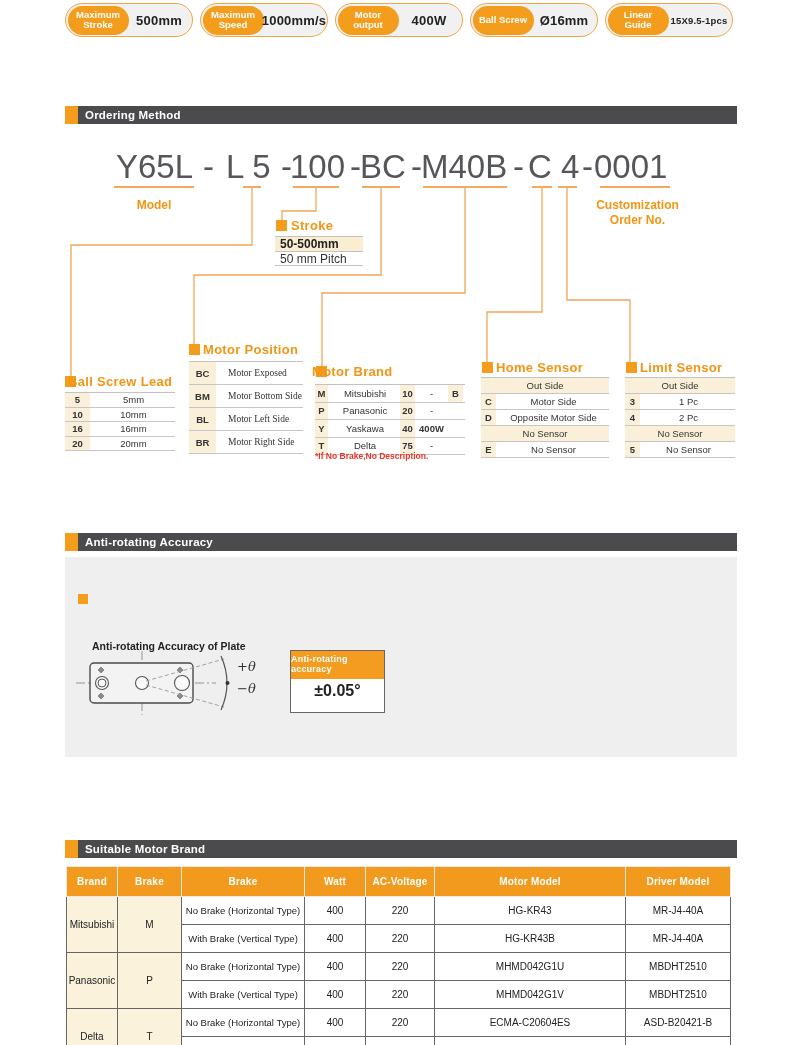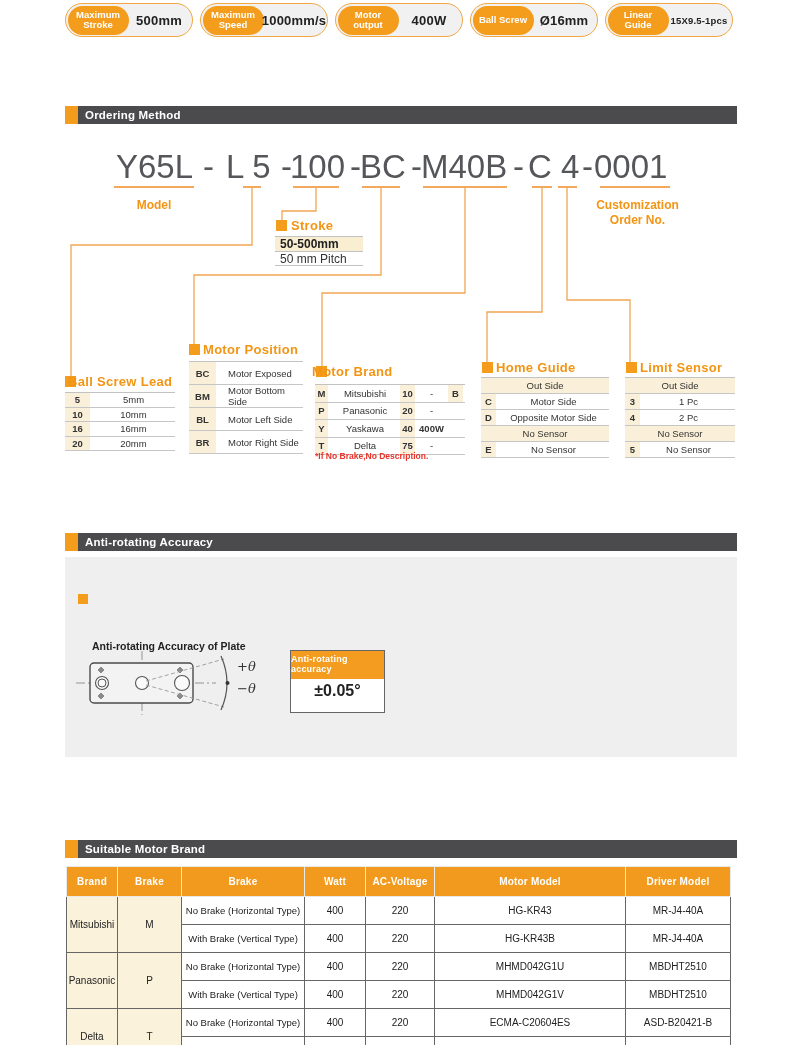--- a/index.html
+++ b/index.html
@@ -34,21 +34,21 @@
 
   
   .otitle-sq{position:absolute;width:11px;height:11px;background:#F49C1C;}
   .otitle{position:absolute;color:#F39514;font-size:13px;font-weight:bold;
           letter-spacing:.3px;white-space:nowrap;}
   .mt{position:absolute;border-top:1px solid #c2c2c2;font-size:9.5px;}
   .mt-row{display:flex;border-bottom:1px solid #c6c6c6;align-items:stretch;}
   .mt-key{background:#FAF0D9;font-weight:bold;color:#333;display:flex;
           align-items:center;justify-content:center;border-right:2px solid #fff;}
   .mt-val{display:flex;align-items:center;justify-content:center;color:#333;}
-  .mt-val.left{justify-content:flex-start;padding-left:10px;}
+  .mt-val.left{justify-content:flex-start;padding-left:10px;font-family:Liberation Serif, serif;}
   .mt-span{background:#FAF0D9;display:flex;align-items:center;justify-content:center;
            color:#333;}
 
   .note-red{position:absolute;color:#E8342A;font-size:8.5px;font-weight:bold;}
 
   
   .stroke-row{box-sizing:border-box;display:flex;align-items:center;
               padding-left:5px;border-bottom:1px solid #c2c2c2;}
 
   
@@ -230,21 +230,21 @@
       <div class="mt-key" style="width:15px">75</div>
       <div class="mt-val" style="width:29px;border-right:2px solid #fff">-</div>
       <div class="mt-val" style="width:15px"></div>
     </div>
   </div>
   <div class="note-red" style="left:315px;top:451px">*If No Brake,No Description.</div>
 </div>
 
 <div>
   <div class="otitle-sq" style="left:482px;top:362px"></div>
-  <div class="otitle" style="left:496px;top:360px">Home Guide</div>
+  <div class="otitle" style="left:496px;top:360px">Home Sensor</div>
   <div class="mt" style="left:481px;top:377px;width:128px">
     <div class="mt-row" style="height:15px">
       <div class="mt-span" style="flex:1">Out Side</div>
     </div>
     <div class="mt-row" style="height:15px">
       <div class="mt-key" style="width:15px">C</div>
       <div class="mt-val" style="flex:1">Motor Side</div>
     </div>
     <div class="mt-row" style="height:15px">
       <div class="mt-key" style="width:15px">D</div>

